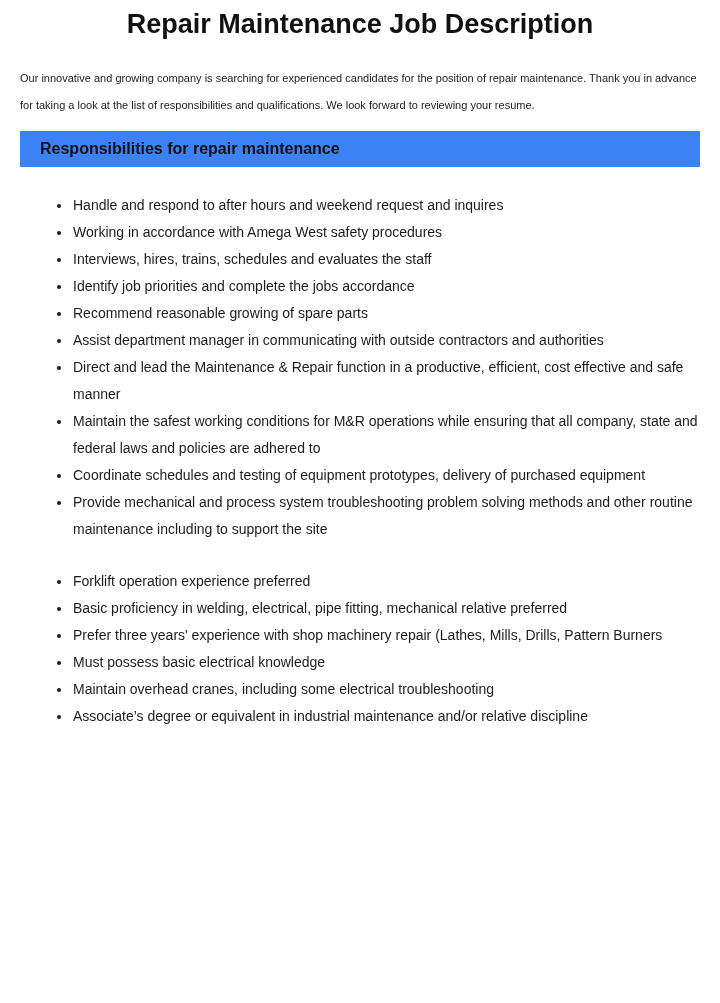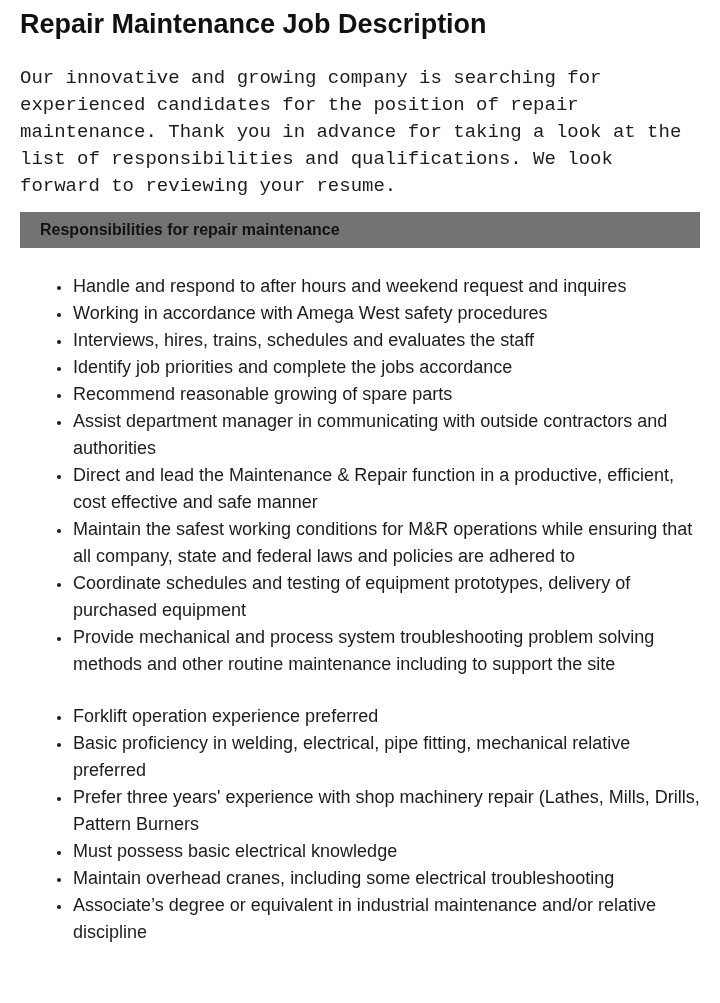--- a/index.html
+++ b/index.html
@@ -10,45 +10,45 @@
     width: 720px;
     min-height: 1003px;
     margin: 0 auto;
     font-family: "Liberation Sans", sans-serif;
     color: #1c1c1c;
   }
   .page {
     padding: 6px 20px 28px 20px;
   }
   .doc-title {
+    text-align: center;
     font-size: 27px;
     font-weight: 700;
     line-height: 36px;
     margin-bottom: 23px;
     color: #111111;
   }
   .intro {
-    font-size: 19px;
+    font-size: 11px;
     line-height: 27px;
     margin-bottom: 12px;
-    font-family: Liberation Mono, monospace;
   }
   .section-bar {
-    background: #737373;
+    background: #3b82f6;
     font-size: 16px;
     font-weight: 700;
     line-height: 18px;
     padding: 9px 20px;
     color: #111111;
   }
   .bullet-list {
     list-style-type: disc;
     margin: 25px 0 17px 0;
     padding-left: 52px;
-    font-size: 18px;
+    font-size: 14px;
     line-height: 27px;
   }
   .bullet-list li {
     padding-left: 1px;
   }
   .bullet-list li::marker {
     font-size: 14px;
   }
   .section + .section {
     margin-top: 0;

